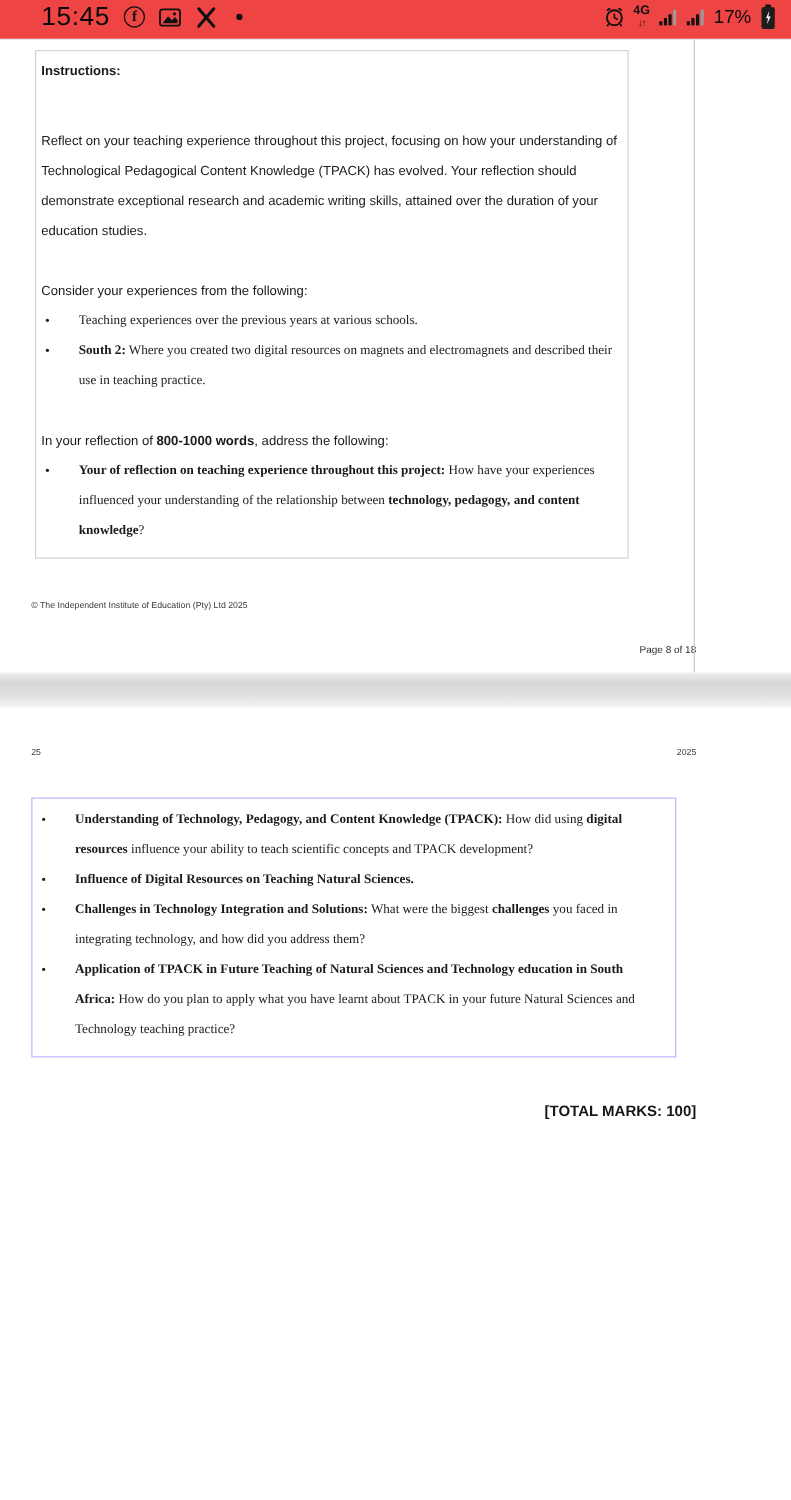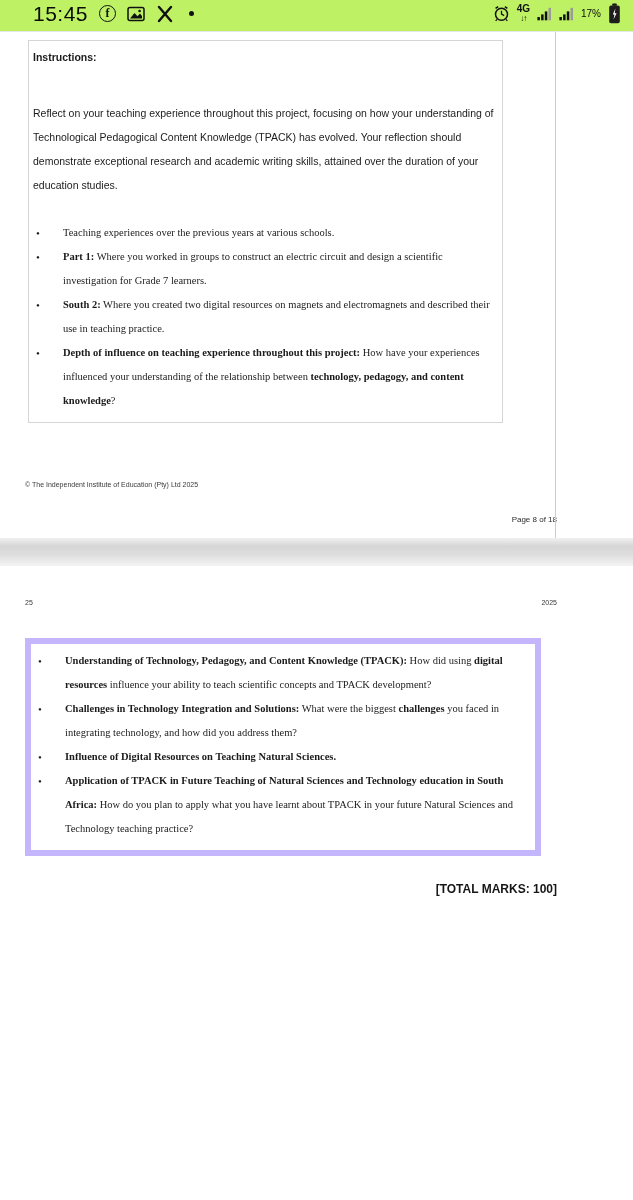--- a/index.html
+++ b/index.html
@@ -4,38 +4,38 @@
 <style>
   html,body { margin:0; padding:0; }
   body {
     width:633px; height:1200px; position:relative; overflow:hidden;
     background:#ffffff; font-family:"Liberation Sans", sans-serif;
   }
 
   
   .statusbar {
     position:absolute; top:0; left:0; right:0; height:32px;
-    background:#bef264; border-bottom:1px solid #e7e7e7;
+    background:#ef4444; border-bottom:1px solid #e7e7e7;
     display:flex; align-items:center; justify-content:space-between;
     box-sizing:border-box; padding:0 8px 4px 0; color:#111;
   }
   .sb-left { display:flex; align-items:center; gap:11px; margin-left:33px; }
   .sb-right { display:flex; align-items:center; gap:7px; margin-right:4px; }
   .time { font-size:21px; letter-spacing:.5px; color:#0a0a0a; }
   .fb {
     width:17px; height:17px; border:1.6px solid #111; border-radius:50%;
     display:inline-flex; align-items:center; justify-content:center;
     font-family:"Liberation Serif", serif; font-weight:bold; font-size:12px; line-height:1;
     box-sizing:border-box; padding-bottom:1px;
   }
   .ndot { width:5px; height:5px; background:#111; border-radius:50%; margin-left:4px; }
   .net { display:flex; flex-direction:column; align-items:center; line-height:1; }
   .net .nt { font-size:10px; font-weight:bold; }
   .net .na { font-size:8px; letter-spacing:-1px; margin-top:1px; }
-  .bpct { font-size:10px; color:#0a0a0a; }
+  .bpct { font-size:15px; color:#0a0a0a; }
   .sbicon { display:block; }
 
   
   .doc { font-size:10.5px; line-height:24px; color:#1b1b1b; }
   .b { font-weight:bold; }
   p { margin:0; }
   .sp { margin-bottom:24px;margin-top:32px; }
   .mt { margin-top:24px; }
   ul.blt { list-style:none; margin:0; padding:0; }
   ul.blt li { position:relative; padding-left:30px;font-family:Liberation Serif, serif; }
@@ -54,21 +54,21 @@
   .gap-band {
     position:absolute; top:538px; left:0; right:0; height:28px;
     background:linear-gradient(#f0f0f0 0%, #d6d6d6 30%, #dedede 60%, #f4f4f4 100%);
   }
 
   .page9 { position:absolute; top:566px; left:0; right:0; bottom:0; background:#fff; }
   .hdr-left  { position:absolute; left:25px;  top:33px; font-size:7px; color:#3a3a3a; }
   .hdr-right { position:absolute; right:76px; top:33px; font-size:7px; color:#3a3a3a; }
   .box9 {
     position:absolute; top:72px; left:25px; width:516px; box-sizing:border-box;
-    border:6px solid #c4b5fd; padding:5px 8px 9px 6px; background:#fff;
+    border:1px solid #c4b5fd; padding:5px 8px 9px 6px; background:#fff;
   }
   .box9 ul.blt li { padding-left:28px; }
   .box9 ul.blt li::before { left:1px; }
   .total { position:absolute; right:76px; top:316px; font-size:12px; font-weight:bold; color:#161616; }
 </style>
 </head>
 <body>
 
 <div class="statusbar">
   <div class="sb-left">
@@ -119,34 +119,35 @@
       <rect x="1.2" y="2.6" width="10.6" height="17.6" rx="1.8" fill="#1d1d1d"></rect>
       <path d="M7.4 5.6 L4.8 11.6 L6.5 11.6 L5.5 16.4 L8.6 10.2 L6.7 10.2 Z" fill="#ffffff"></path>
     </svg>
   </div>
 </div>
 
 <div class="page8">
   <div class="box8 doc">
     <p class="b">Instructions:</p>
     <p class="sp">Reflect on your teaching experience throughout this project, focusing on how your understanding of Technological Pedagogical Content Knowledge (TPACK) has evolved. Your reflection should demonstrate exceptional research and academic writing skills, attained over the duration of your education studies.</p>
+    <p>Consider your experiences from the following:</p>
     <ul class="blt">
       <li>
         <span class="b"></span><span>Teaching experiences over the previous years at various schools.</span><span class="b"></span><span></span>
       </li>
       <li>
-        <span class="b">Part 1:</span><span> Where you worked in groups to construct an electric circuit and design a scientific investigation for Grade 7 learners.</span><span class="b"></span><span></span>
-      </li>
-      <li>
         <span class="b">South 2:</span><span> Where you created two digital resources on magnets and electromagnets and described their use in teaching practice.</span><span class="b"></span><span></span>
       </li>
     </ul>
+    <p class="mt">
+      <span>In your reflection of </span><span class="b">800-1000 words</span><span>, address the following:</span>
+    </p>
     <ul class="blt">
       <li>
-        <span class="b">Depth of influence on teaching experience throughout this project:</span><span> How have your experiences influenced your understanding of the relationship between </span><span class="b">technology, pedagogy, and content knowledge</span><span>?</span>
+        <span class="b">Your of reflection on teaching experience throughout this project:</span><span> How have your experiences influenced your understanding of the relationship between </span><span class="b">technology, pedagogy, and content knowledge</span><span>?</span>
       </li>
     </ul>
   </div>
   <div class="copyright">© The Independent Institute of Education (Pty) Ltd 2025</div>
   <div class="pagenum">Page 8 of 18</div>
 </div>
 
 <div class="page-edge"></div>
 
 <div class="gap-band"></div>
@@ -154,24 +155,24 @@
 <div class="page9">
   <div class="hdr-left">25</div>
   <div class="hdr-right">2025</div>
 
   <div class="box9 doc">
     <ul class="blt">
       <li>
         <span class="b">Understanding of Technology, Pedagogy, and Content Knowledge (TPACK):</span><span> How did using </span><span class="b">digital resources</span><span> influence your ability to teach scientific concepts and TPACK development?</span>
       </li>
       <li>
-        <span class="b">Challenges in Technology Integration and Solutions:</span><span> What were the biggest </span><span class="b">challenges</span><span> you faced in integrating technology, and how did you address them?</span>
+        <span class="b">Influence of Digital Resources on Teaching Natural Sciences.</span><span></span><span class="b"></span><span></span>
       </li>
       <li>
-        <span class="b">Influence of Digital Resources on Teaching Natural Sciences.</span><span></span><span class="b"></span><span></span>
+        <span class="b">Challenges in Technology Integration and Solutions:</span><span> What were the biggest </span><span class="b">challenges</span><span> you faced in integrating technology, and how did you address them?</span>
       </li>
       <li>
         <span class="b">Application of TPACK in Future Teaching of Natural Sciences and Technology education in South Africa:</span><span> How do you plan to apply what you have learnt about TPACK in your future Natural Sciences and Technology teaching practice?</span><span class="b"></span><span></span>
       </li>
     </ul>
   </div>
 
   <div class="total">[TOTAL MARKS: 100]</div>
 
 </div>

